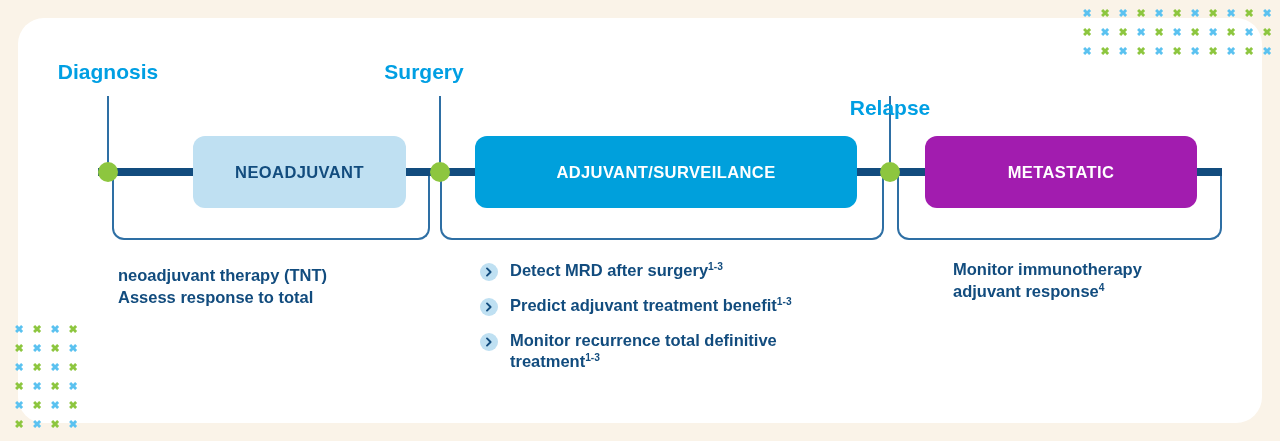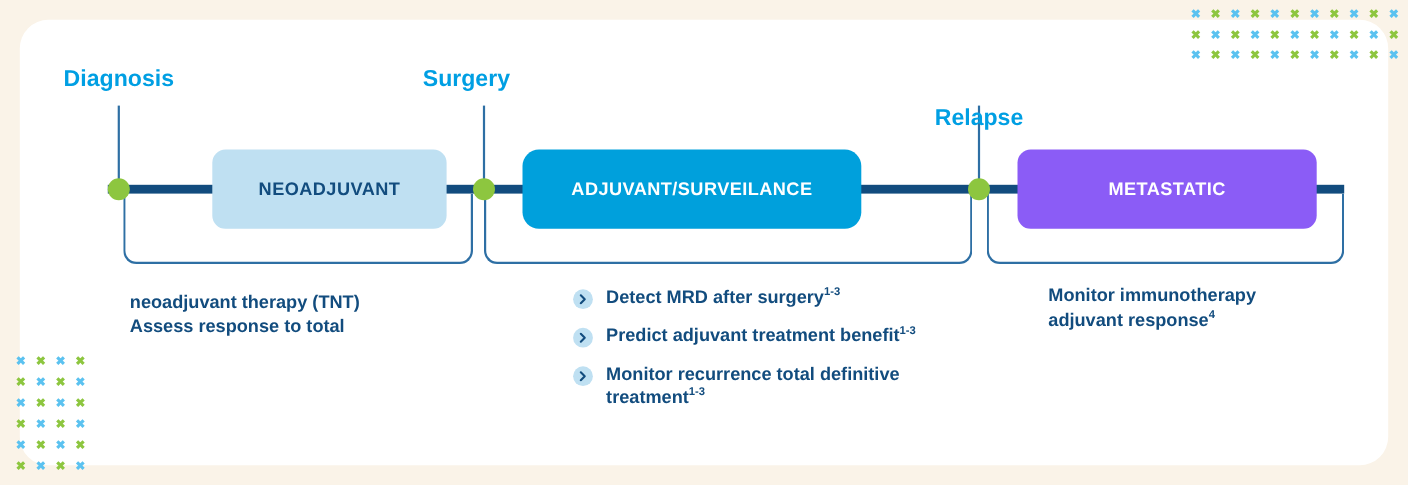--- a/index.html
+++ b/index.html
@@ -111,21 +111,21 @@
   }
   .phase-neo {
     background: #BFE0F2;
     color: #124C7E;
   }
   .phase-adj {
     background: #00A0DC;
     color: #FFFFFF;
   }
   .phase-met {
-    background: #8b5cf6;
+    background: #a21caf;
     color: #FFFFFF;
   }
 
   
   .bracket {
     position: absolute;
     top: 176px;
     height: 64px;
     border: 2px solid #2E6FA4;
     border-top: none;
@@ -138,21 +138,21 @@
     position: absolute;
     font-size: 16.5px;
     font-weight: 700;
     color: #124C7E;
     line-height: 1.35;
   }
 
   
   .bullets {
     position: absolute;
-    left: 521px;
+    left: 480px;
     top: 260px;
     width: 370px;
   }
   .bullet-row {
     display: flex;
     align-items: flex-start;
     margin-bottom: 13px;
   }
   .bullet-icon {
     flex: 0 0 auto;
@@ -247,21 +247,21 @@
       <span class="xm" style="color: rgb(141, 198, 63);">✖</span>
       <span class="xm" style="color: rgb(91, 194, 240);">✖</span>
     </div>
 
   <div class="axis"></div>
 
   <div id="phases-layer">
       <div class="phase-box phase-neo" style="left: 145px; width: 213px; margin-left: 48px;">
         <span>NEOADJUVANT</span>
       </div>
-      <div class="phase-box phase-adj" style="left: 475px; width: 308px; border-radius: 15px;">
+      <div class="phase-box phase-adj" style="left: 475px; width: 382px;">
         <span>ADJUVANT/SURVEILANCE</span>
       </div>
       <div class="phase-box phase-met" style="left: 925px; width: 272px;">
         <span>METASTATIC</span>
       </div>
     </div>
   <div id="brackets-layer">
       <div class="bracket" style="left: 112px; width: 318px;"></div>
       <div class="bracket" style="left: 440px; width: 444px;"></div>
       <div class="bracket" style="left: 897px; width: 325px;"></div>

